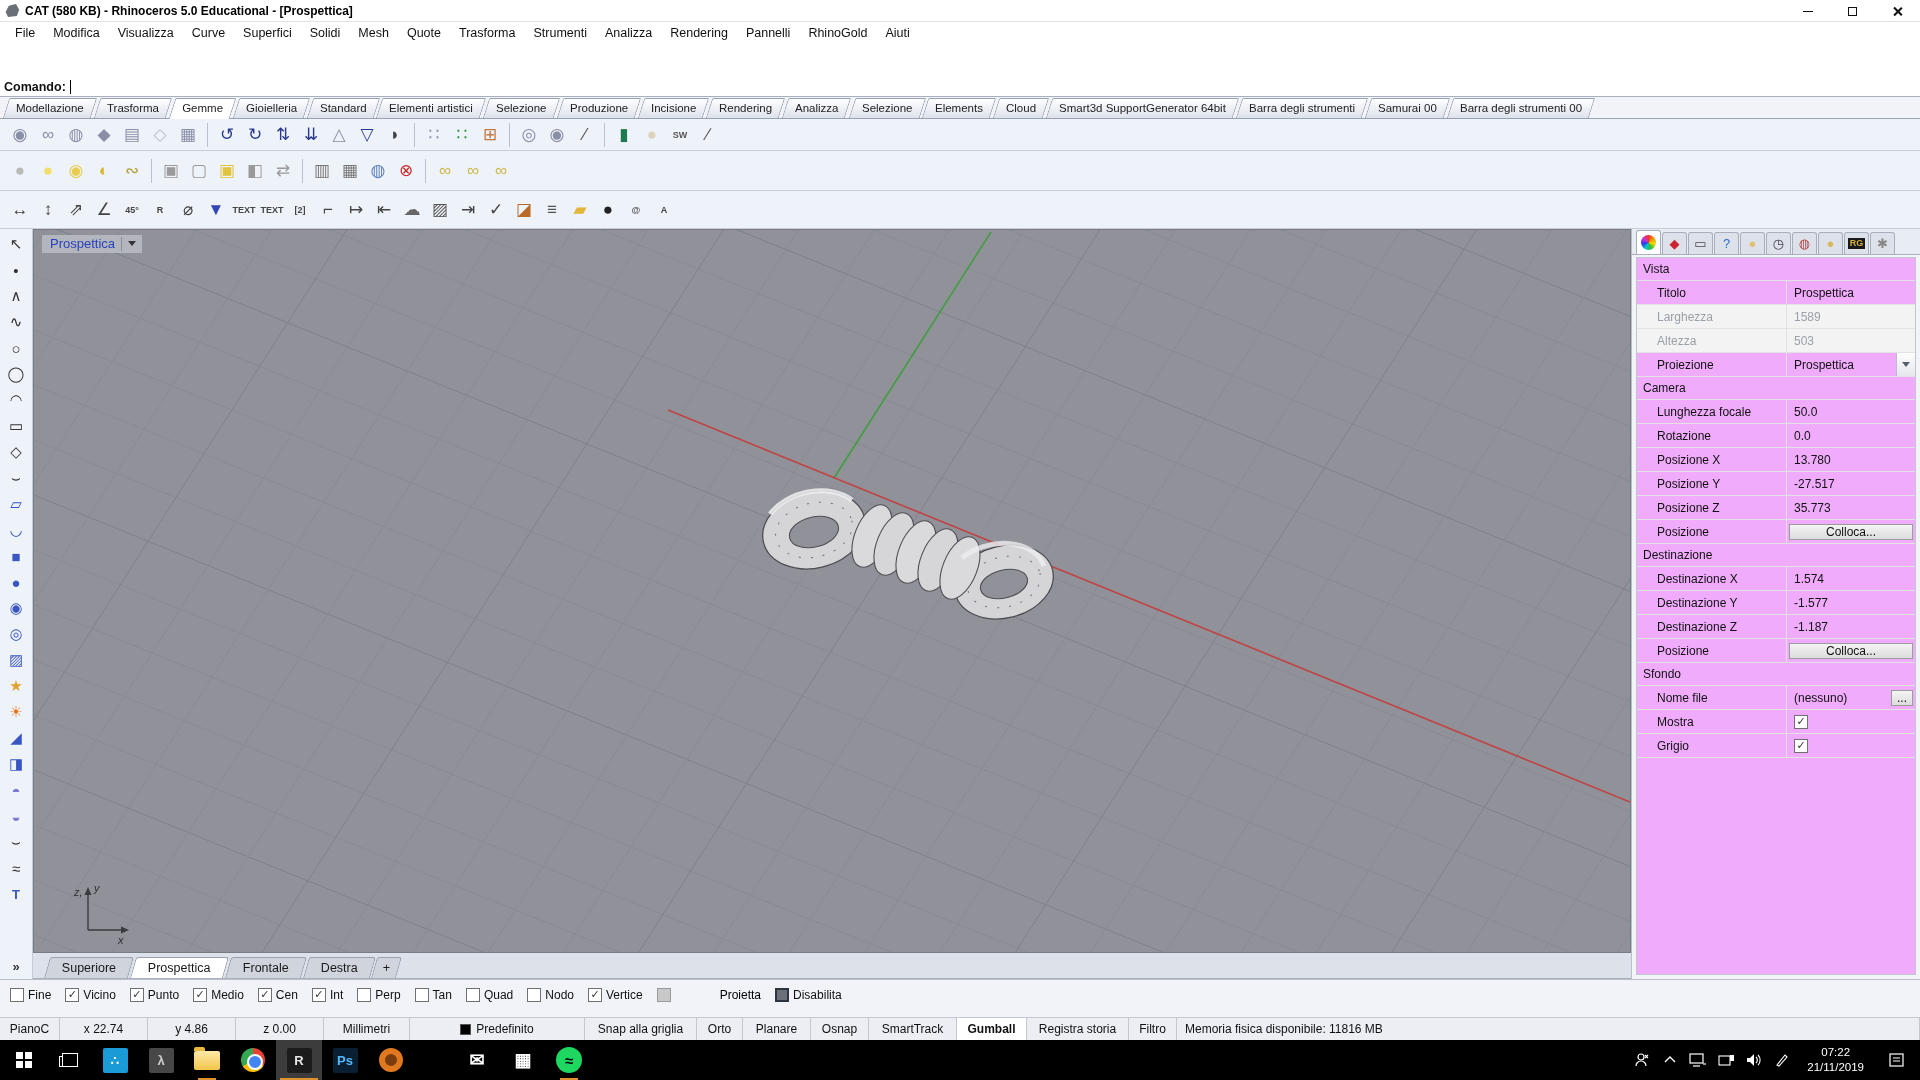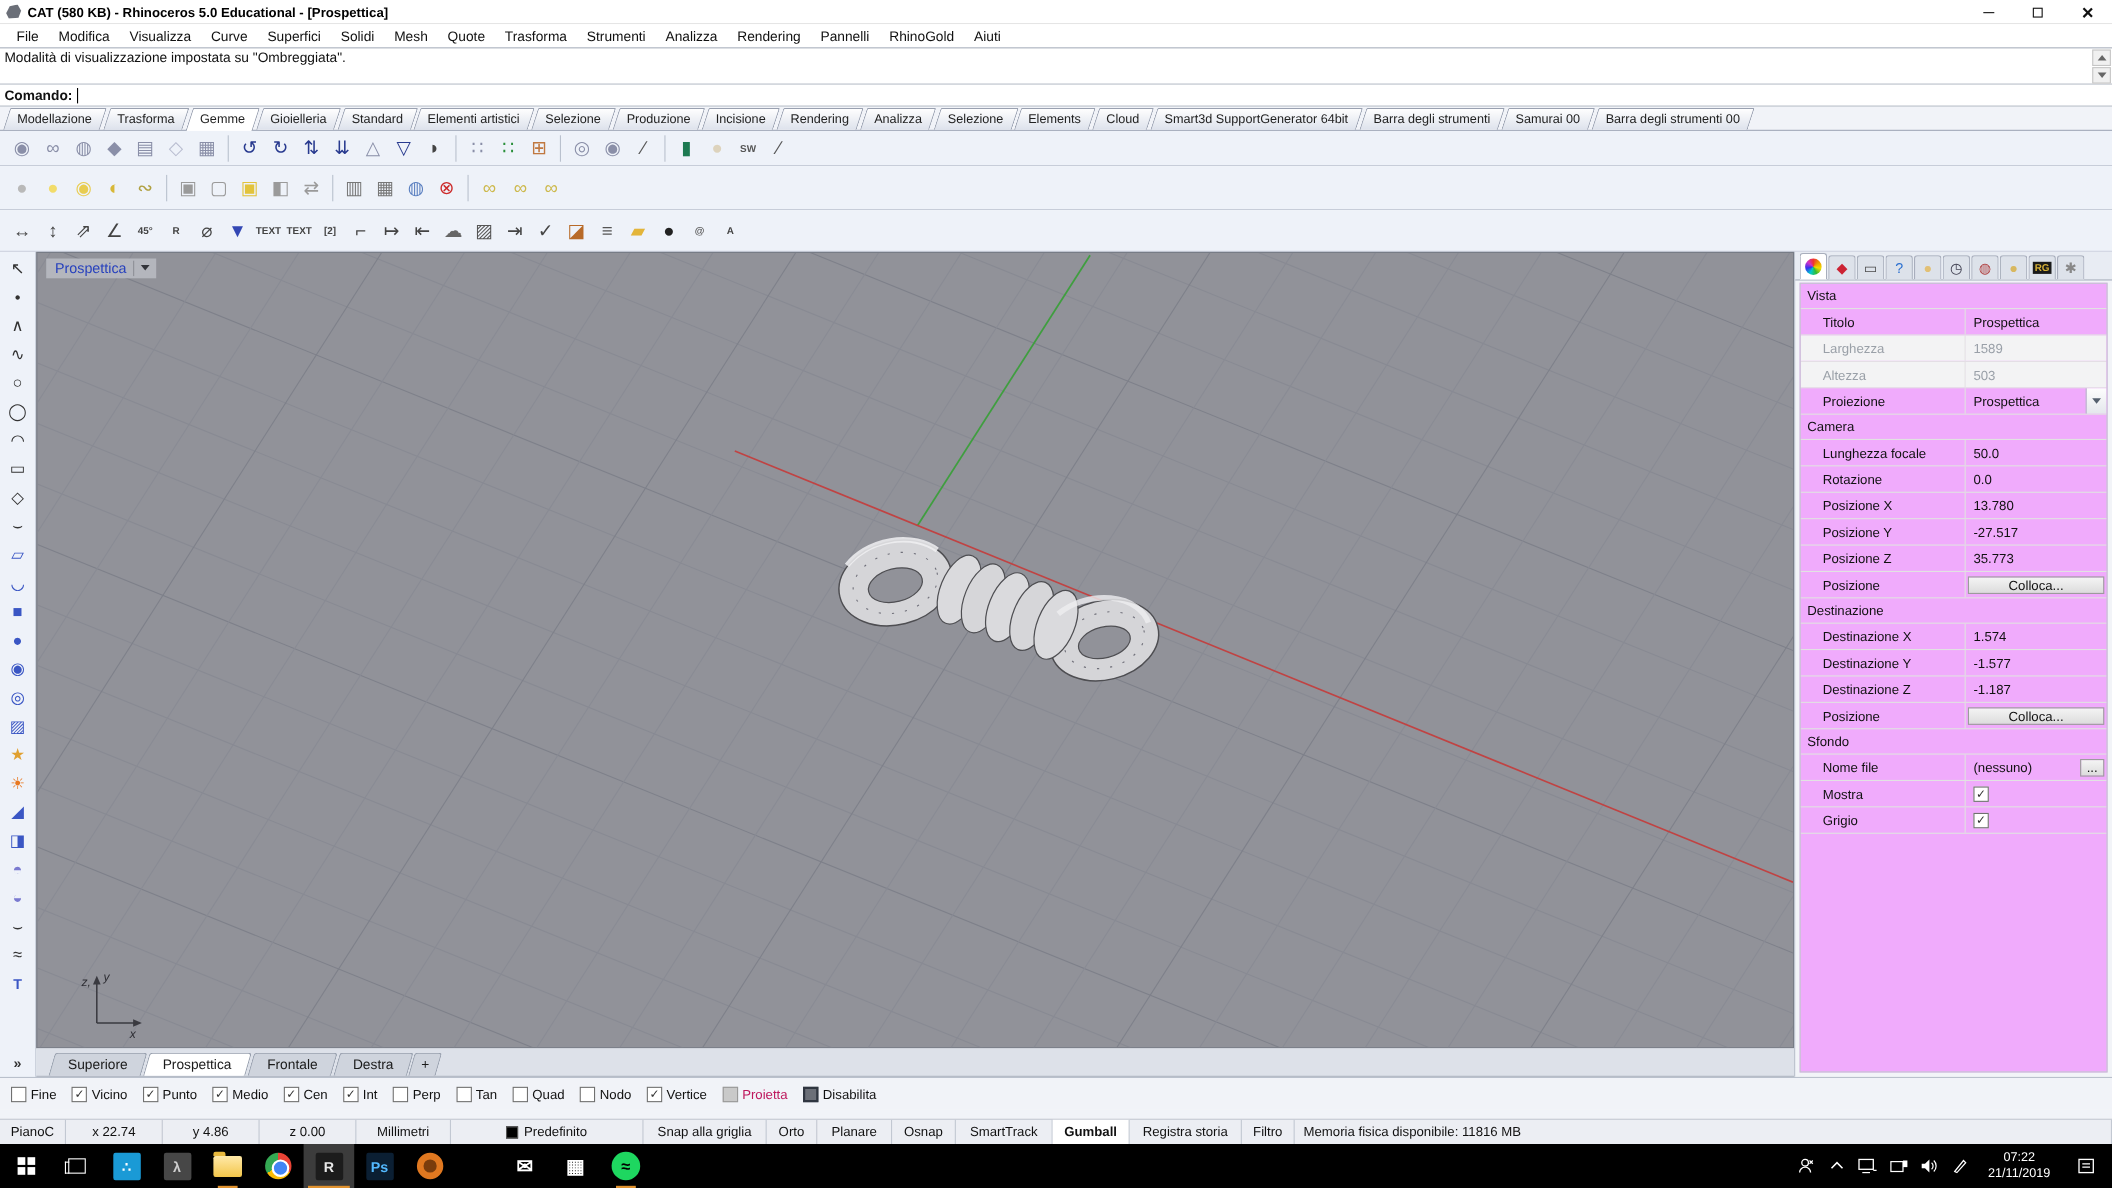--- a/index.html
+++ b/index.html
@@ -118,21 +118,21 @@
   .cb { width:14px; height:14px; border:1px solid #707070; background:#fff; display:inline-flex;
     align-items:center; justify-content:center; font-size:11px; color:#333; }
   .cb.on::after { content:"✓"; }
   .cb.muted { background:#c9c9c9; border-color:#9a9a9a; }
   .cb.dark { background:#6b6f78; border:2px solid #2f3540; }
 
   
   .osnapbar { position:absolute; left:0; top:979px; width:1920px; height:30px; background:#f1f3f8;
     border-top:1px solid #b9c0cc; display:flex; align-items:center; padding-left:10px; gap:14px; }
   .snapitem { display:flex; align-items:flex-start; gap:4px; font-size:12px; }
-  .snapitem.muted span.lbl { color:#be185d; }
+  .snapitem.muted span.lbl { color:#000000;margin-left:45px; }
   .statfill { position:absolute; left:0; top:1009px; width:1920px; height:8px; background:#f1f3f8; }
 
   
   .statusbar { position:absolute; left:0; top:1017px; width:1920px; height:23px; background:#eceef3;
     display:flex; border-top:1px solid #c2c8d2; }
   .scell { border-right:1px solid #c2c8d2; display:flex; align-items:center; justify-content:center;
     font-size:12px; gap:5px; padding:0 4px; }
   .scell.active { background:#fff; font-weight:bold; }
   .scell.flexcell { flex:1; justify-content:flex-start; padding-left:8px; }
   .swatch { width:11px; height:11px; background:#000; border:1px solid #555; }
@@ -205,31 +205,20 @@
       <span class="menuitem">Quote</span>
       <span class="menuitem">Trasforma</span>
       <span class="menuitem">Strumenti</span>
       <span class="menuitem">Analizza</span>
       <span class="menuitem">Rendering</span>
       <span class="menuitem">Pannelli</span>
       <span class="menuitem">RhinoGold</span>
       <span class="menuitem">Aiuti</span>
     </div>
 
-  <div class="cmdhist">
-    <span>Modalità di visualizzazione impostata su "Ombreggiata".</span>
-    <div class="vscroll">
-      <span class="sbtn">
-          <i class="tri-up"></i>
-        </span>
-      <span class="sbtn">
-          <i class="tri-dn"></i>
-        </span>
-    </div>
-  </div>
 
   <div class="cmdline">
     <b>Comando:</b>
     <span class="caret"></span>
   </div>
 
   <div class="tabstrip" id="tabstrip">
       <span class="ttab"><span>Modellazione</span></span>
       <span class="ttab"><span>Trasforma</span></span>
       <span class="ttab active"><span>Gemme</span></span>

